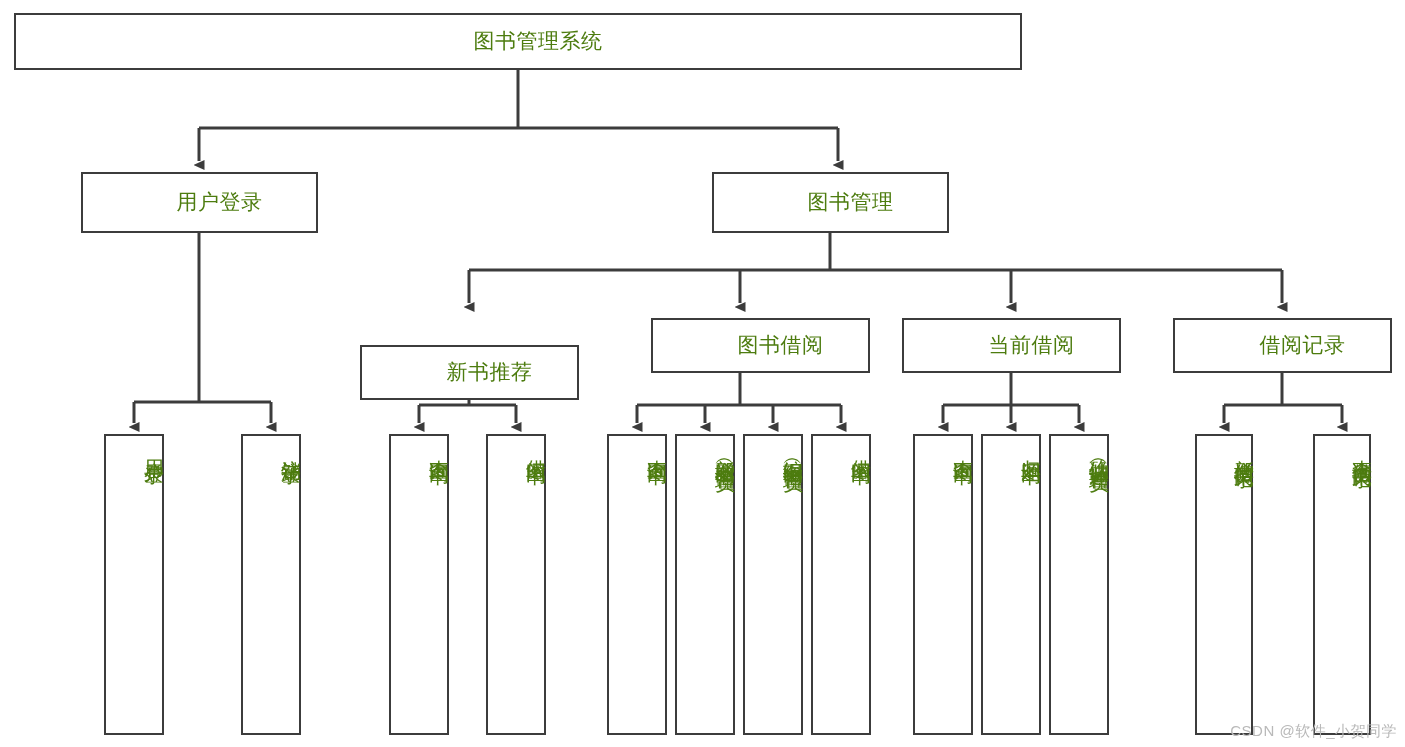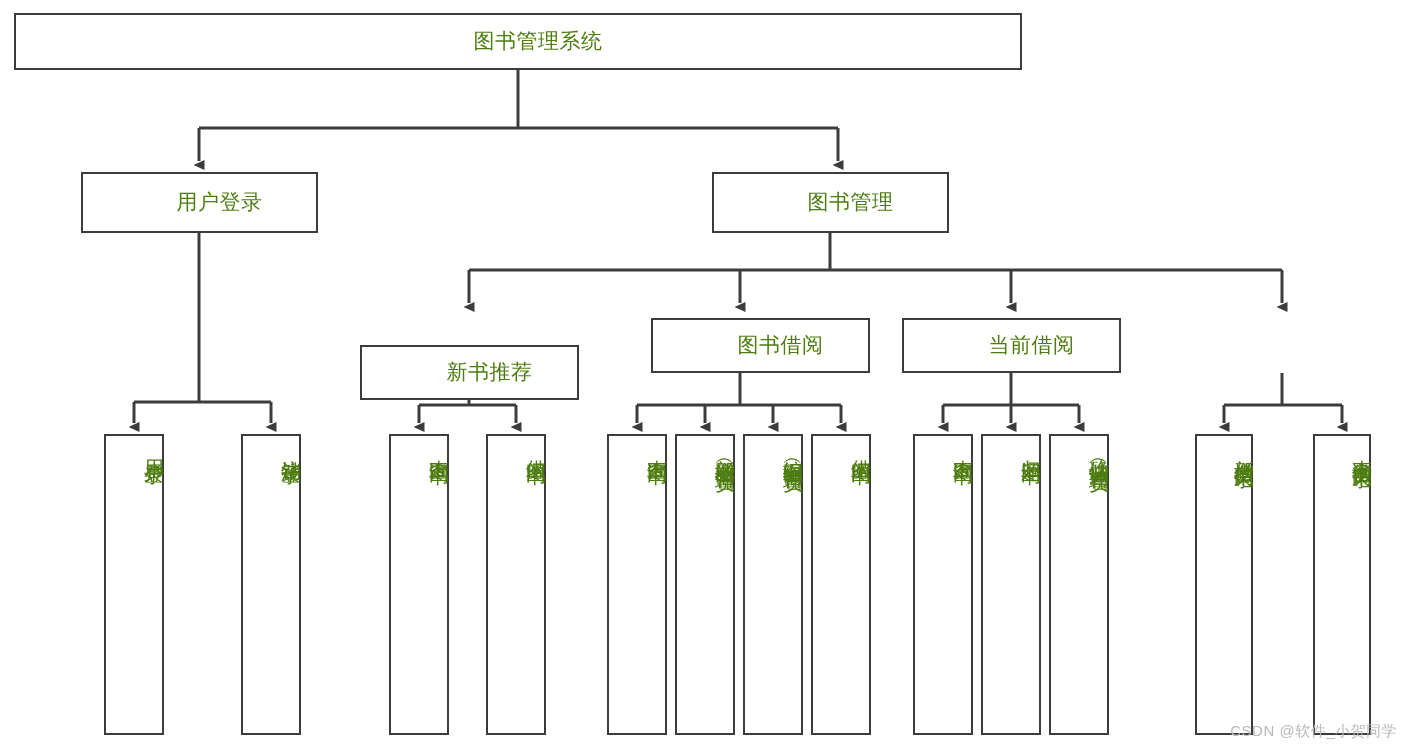--- a/index.html
+++ b/index.html
@@ -136,20 +136,23 @@
   </div>
 
   <div class="node" style="left:631px; top:318px; width:219px; height:55px;margin-left:20px;">
     <span class="label">图书借阅</span>
   </div>
 
   <div class="node" style="left:902px; top:318px; width:219px; height:55px;">
     <span class="label">当前借阅</span>
   </div>
 
+  <div class="node" style="left:1173px; top:318px; width:219px; height:55px;">
+    <span class="label">借阅记录</span>
+  </div>
 
   <div class="node leaf" style="left:104px; top:434px; width:60px; height:301px;">
     <span class="label">用户登录</span>
   </div>
 
   <div class="node leaf" style="left:241px; top:434px; width:60px; height:301px;">
     <span class="label">注销登录</span>
   </div>
 
   <div class="node leaf" style="left:389px; top:434px; width:60px; height:301px;">

